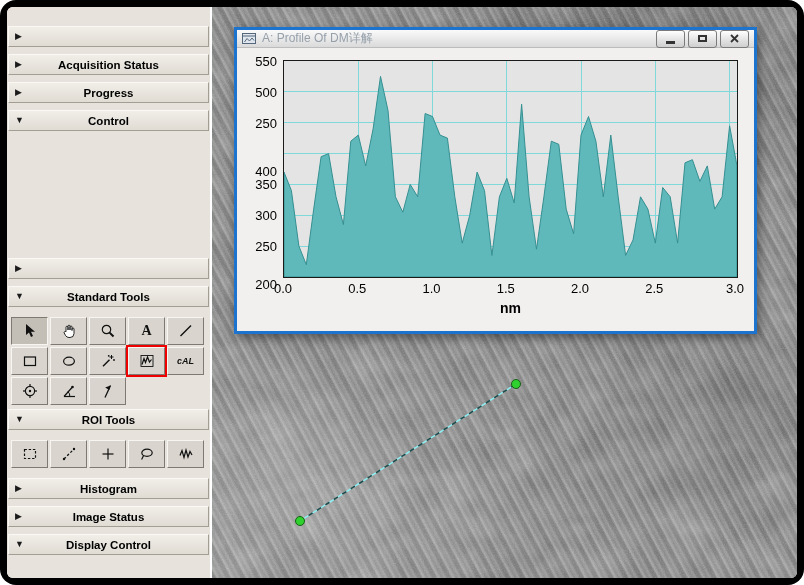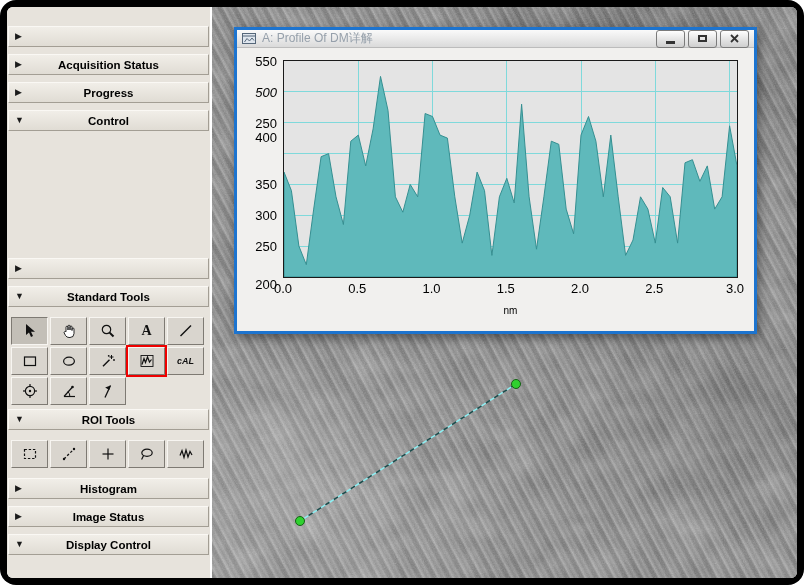--- a/index.html
+++ b/index.html
@@ -51,21 +51,21 @@
             background:linear-gradient(#ffffff,#e3e3e3 55%,#cfcfcf); display:flex; align-items:center; justify-content:center;
             cursor:pointer; padding:0; }
   .g-min { width:9px; height:3px; background:#333; margin-top:7px; }
   .g-max { width:9px; height:7px; border:2px solid #333; }
 
   .chart-body { position:relative; width:517px; height:276px; background:#f1f0ee; }
   .plot { position:absolute; left:46px; top:12px; width:455px; height:218px; border:1px solid #1a1a1a; }
   .tick { position:absolute; font-size:13px; color:#000; }
   .ytick { left:2px; width:38px; text-align:right; }
   .xtick { width:30px; text-align:center; }
-  .xlabel { position:absolute; left:46px; width:455px; text-align:center; bottom:8px; font-size:10px; font-weight:normal; color:#000; }
+  .xlabel { position:absolute; left:46px; width:455px; text-align:center; bottom:8px; font-size:14px; font-weight:bold; color:#000; }
 </style>
 </head>
 <body>
 
 <div class="frame">
   <div class="inner">
 
     <div class="panel">
 
       <div class="sec">
@@ -285,23 +285,23 @@
                 <line x1="297.0491803278689" y1="0" x2="297.0491803278689" y2="216" stroke="#7fd9db" stroke-width="1" shape-rendering="crispEdges"></line>
                 <line x1="371.3114754098361" y1="0" x2="371.3114754098361" y2="216" stroke="#7fd9db" stroke-width="1" shape-rendering="crispEdges"></line>
                 <line x1="445.5737704918033" y1="0" x2="445.5737704918033" y2="216" stroke="#7fd9db" stroke-width="1" shape-rendering="crispEdges"></line>
                 <polygon points="0.0,216 0.0,111.1 7.4,129.6 14.9,185.1 22.3,203.7 29.7,148.1 37.1,95.7 44.6,92.6 52.0,135.8 59.4,163.5 66.8,80.2 74.3,74.1 81.7,104.9 89.1,67.9 96.5,15.4 104.0,49.4 111.4,135.8 118.8,151.2 126.2,123.4 133.7,135.8 141.1,52.5 148.5,55.5 156.0,74.1 163.4,77.1 170.8,135.8 178.2,182.1 185.7,154.3 193.1,111.1 200.5,129.6 207.9,194.4 215.4,135.8 222.8,117.3 230.2,141.9 237.6,43.2 245.1,135.8 252.5,188.2 259.9,135.8 267.3,80.2 274.8,83.3 282.2,148.1 289.6,172.8 297.0,74.1 304.5,55.5 311.9,80.2 319.3,135.8 326.8,74.1 334.2,135.8 341.6,194.4 349.0,179.0 356.5,135.8 363.9,148.1 371.3,182.1 378.7,126.5 386.2,135.8 393.6,182.1 401.0,101.8 408.4,98.7 415.9,120.3 423.3,104.9 430.7,148.1 438.1,135.8 445.6,64.8 453.0,104.9 453.0,216" fill="#5fb9bb" stroke="#358f91" stroke-width="1"></polygon>
               </svg></div>
           <span class="xlabel">nm</span>
         <span class="tick ytick" style="top: 222px; margin-top: 7px;">200</span>
             <span class="tick ytick" style="top: 191.143px;">250</span>
             <span class="tick ytick" style="top: 160.286px;">300</span>
             <span class="tick ytick" style="top: 129.429px;">350</span>
-            <span class="tick ytick" style="top: 82px;">400</span>
+            <span class="tick ytick" style="top: 116px;">400</span>
             <span class="tick ytick" style="top: 67.7143px;">250</span>
-            <span class="tick ytick" style="top: 36.8571px; font-style: italic;">500</span>
+            <span class="tick ytick" style="top: 36.8571px;">500</span>
             <span class="tick ytick" style="top: 6px;">550</span>
             <span class="tick xtick" style="left: 31px; top: 233px;">0.0</span>
             <span class="tick xtick" style="left: 105.262px; top: 233px;">0.5</span>
             <span class="tick xtick" style="left: 179.525px; top: 233px;">1.0</span>
             <span class="tick xtick" style="left: 253.787px; top: 233px;">1.5</span>
             <span class="tick xtick" style="left: 328.049px; top: 233px;">2.0</span>
             <span class="tick xtick" style="left: 402.311px; top: 233px;">2.5</span>
             <span class="tick xtick" style="left: 483px; top: 233px;">3.0</span>
           </div>
       </div>

